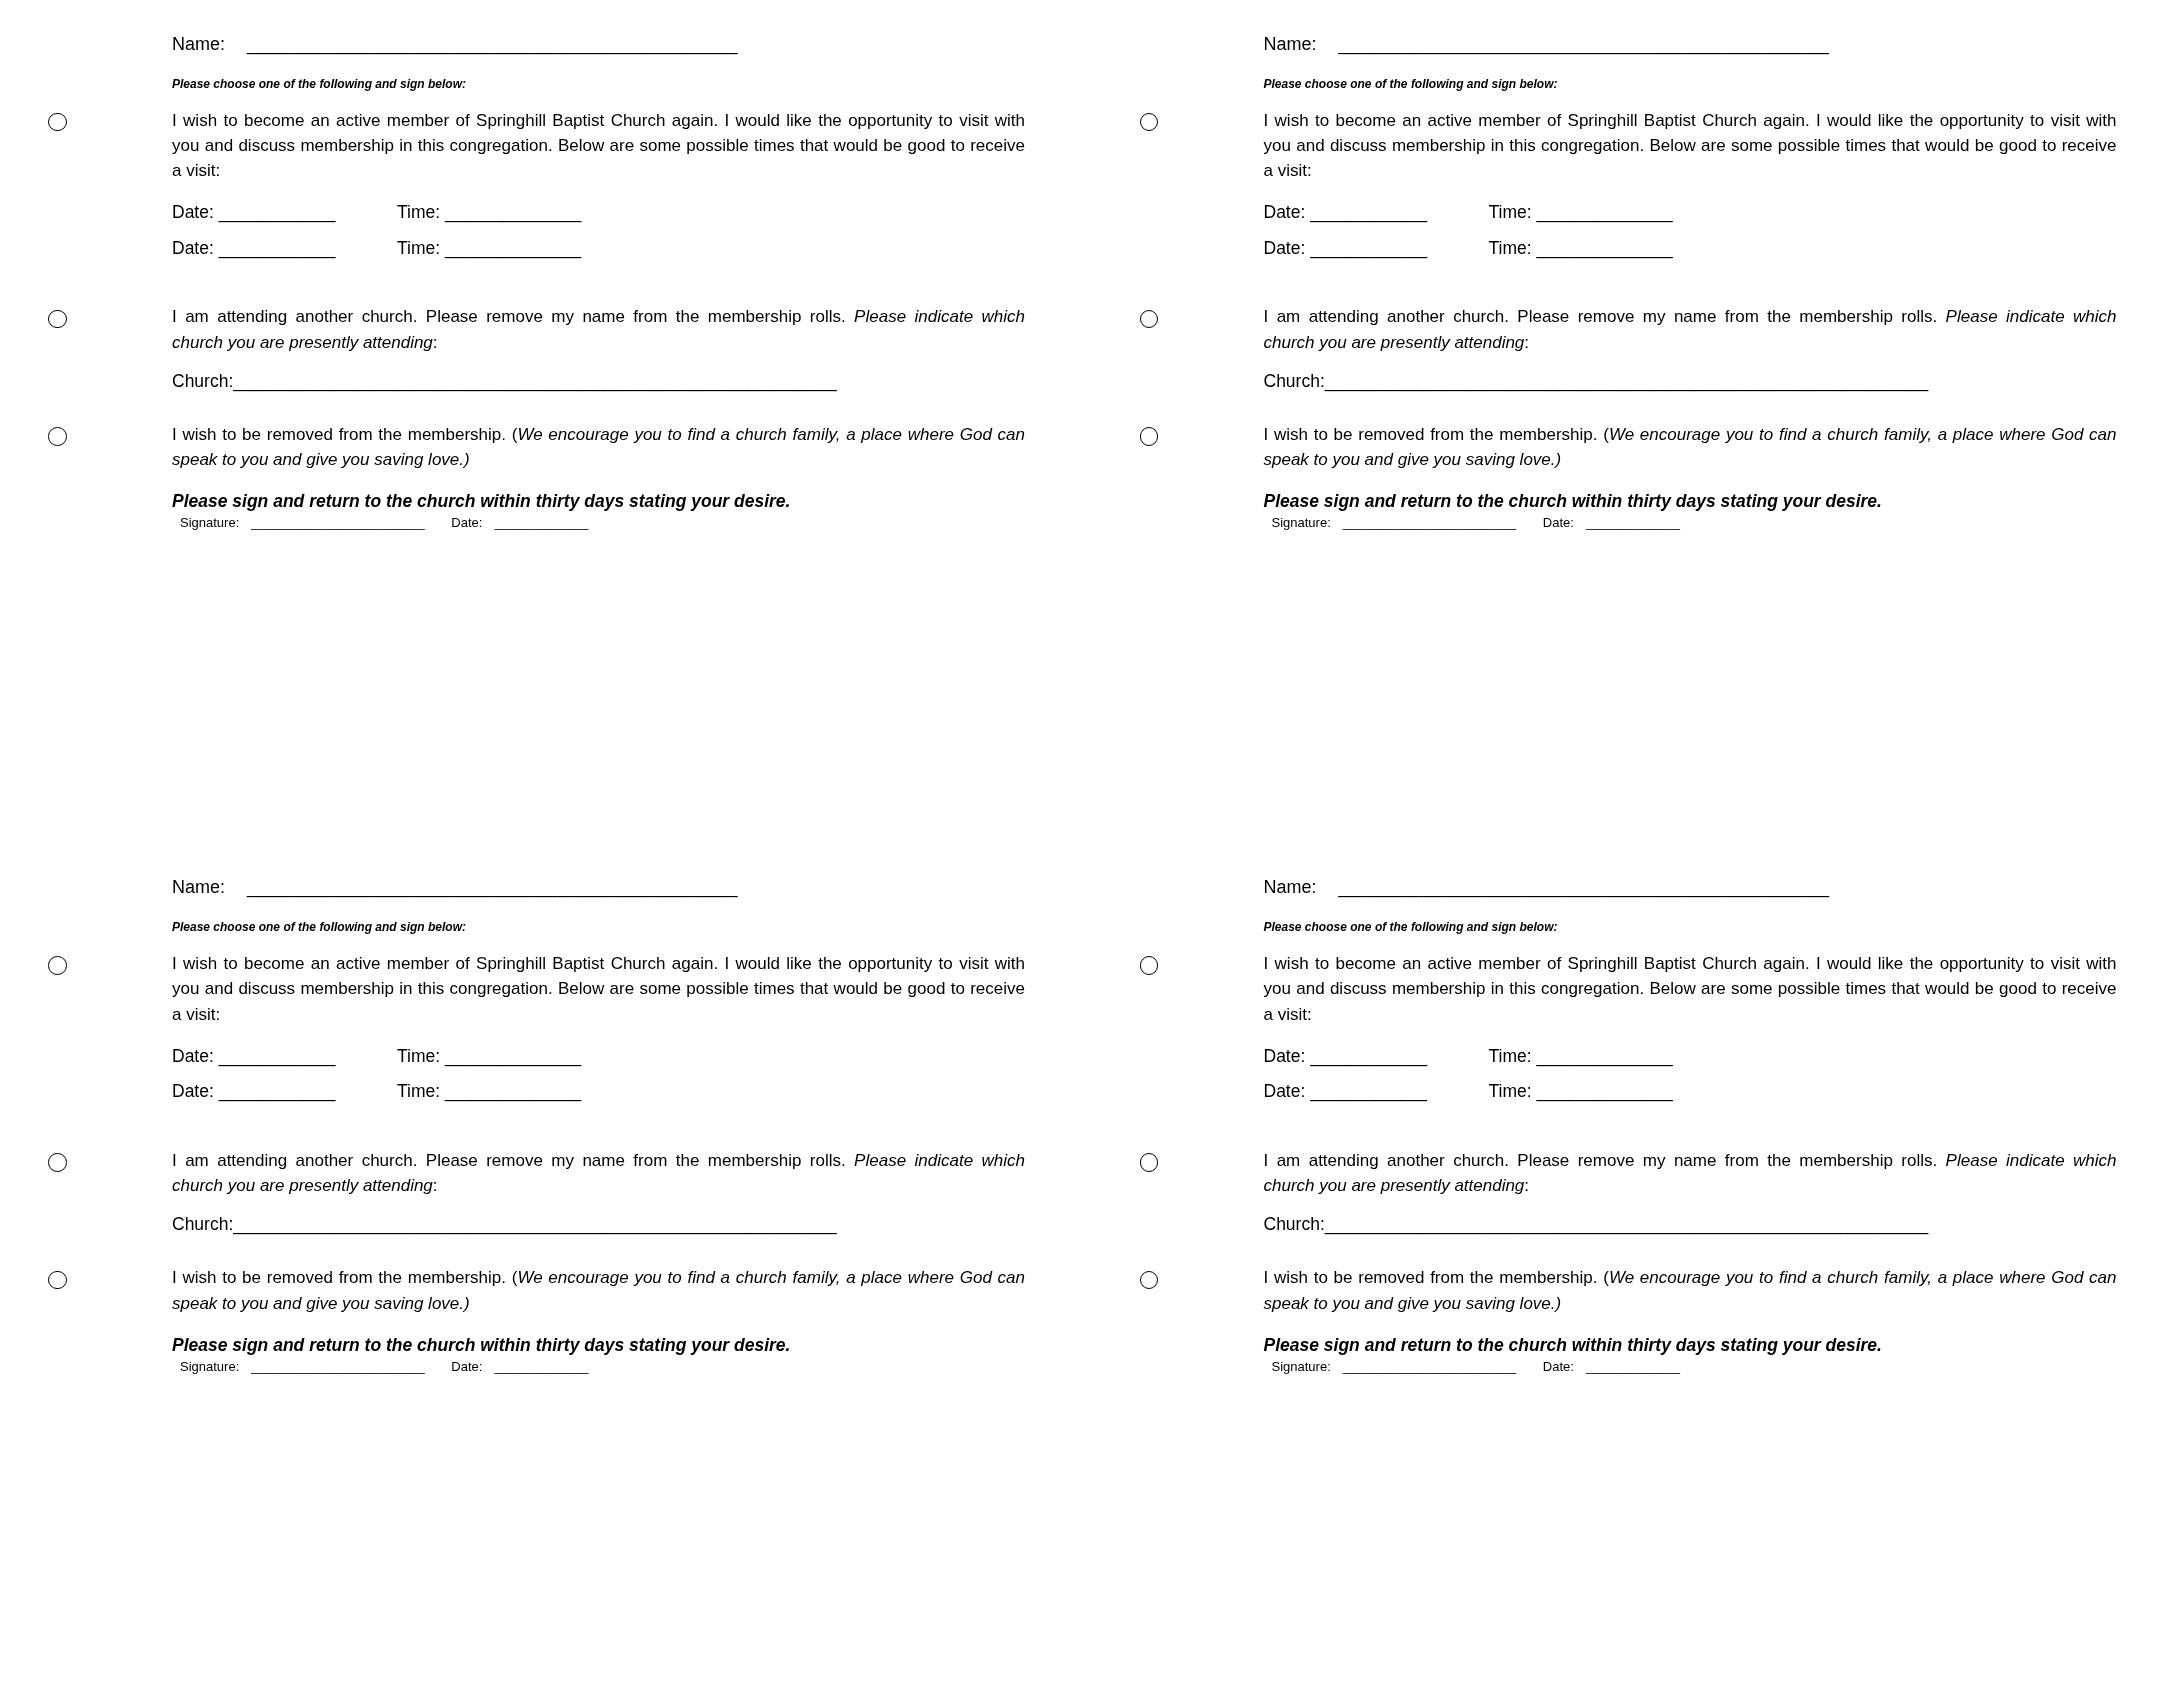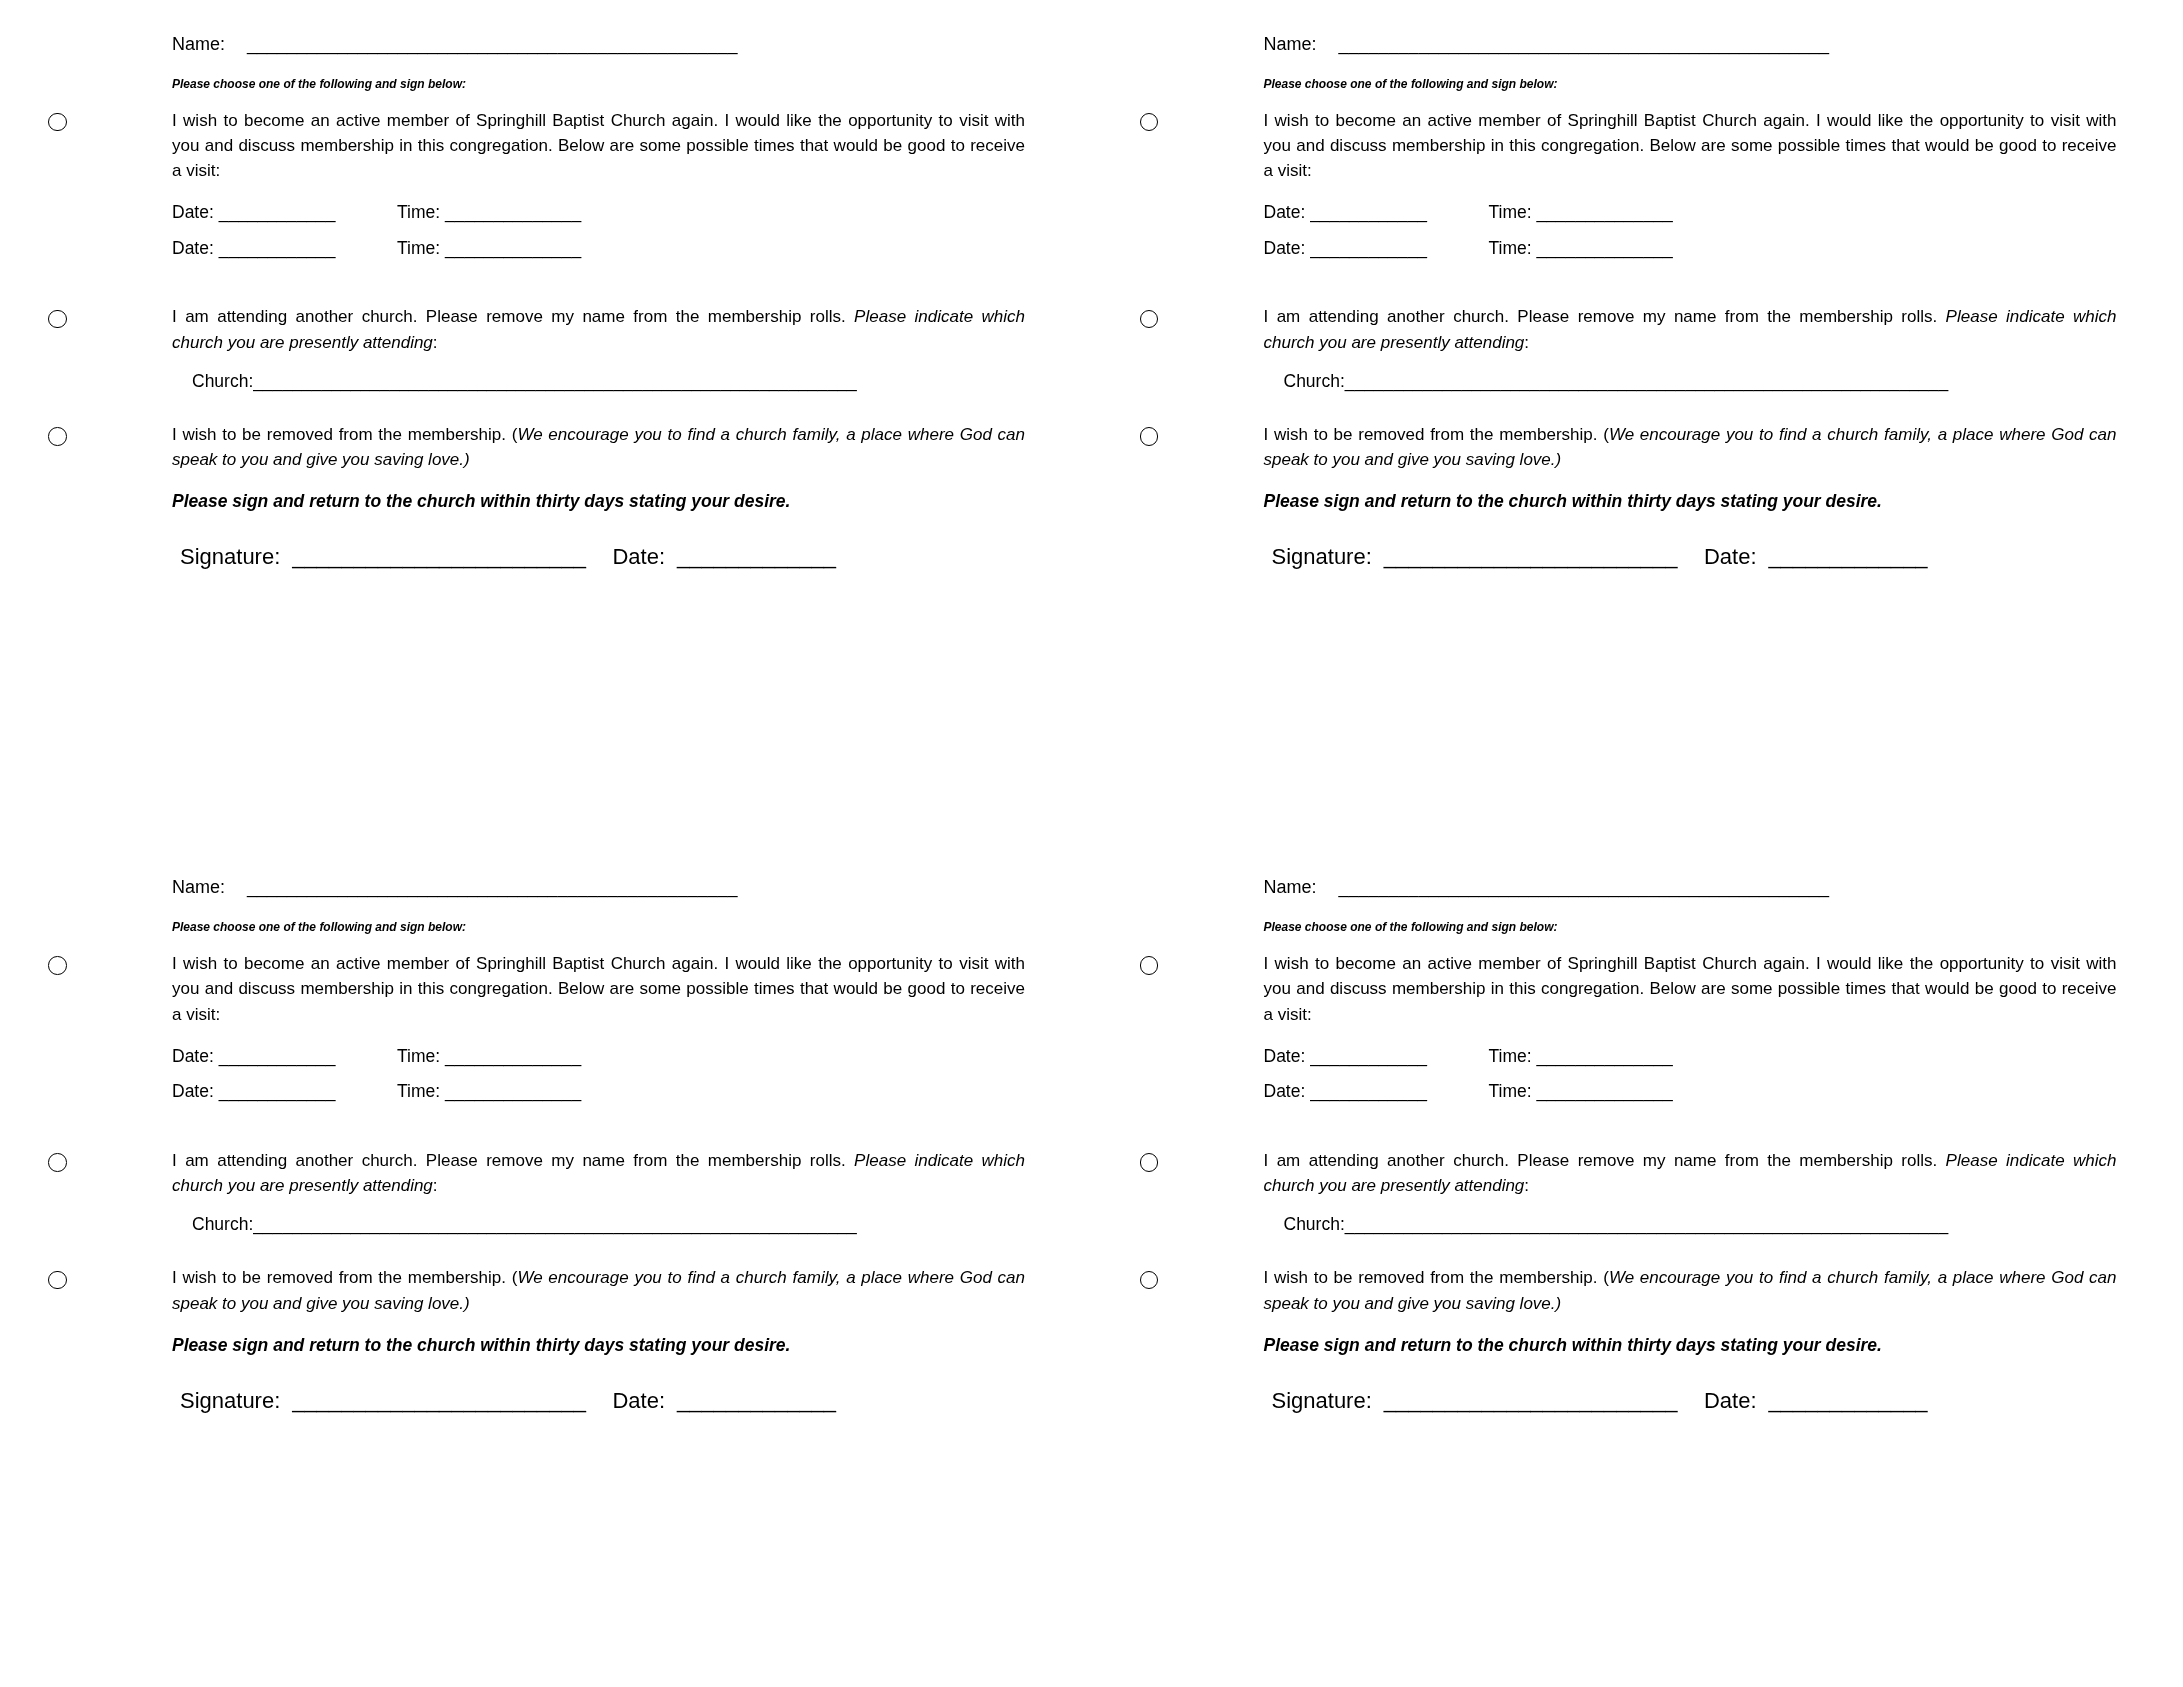--- a/index.html
+++ b/index.html
@@ -96,36 +96,34 @@
   }
   .datetime-row.second {
     margin-top: 9.3px;
   }
   .church-line {
     font-family: "Liberation Sans", sans-serif;
     font-size: 17.5px;
     margin-top: 16px;
     white-space: nowrap;
     overflow: hidden;
-    margin-left: 20px;
   }
   .signbold {
     font-family: "Liberation Sans", sans-serif;
     font-size: 17.5px;
     font-weight: bold;
     font-style: italic;
     line-height: 1.48;
     margin-top: 17px;
     text-align: justify;
     hyphens: auto;
   }
   .signature-line {
     font-family: "Liberation Sans", sans-serif;
-    font-size: 22px;
-    margin-top: 29px;
+    font-size: 13px;
     padding-left: 8px;
     white-space: nowrap;
   }
   .sig-gap {
     display: inline-block;
     width: 26.5px;
   }
   .gap-sm { display:inline-block; width: 12px; }
   .spacer-a { height: 26.5px; }
   .spacer-b { height: 13.2px; }

